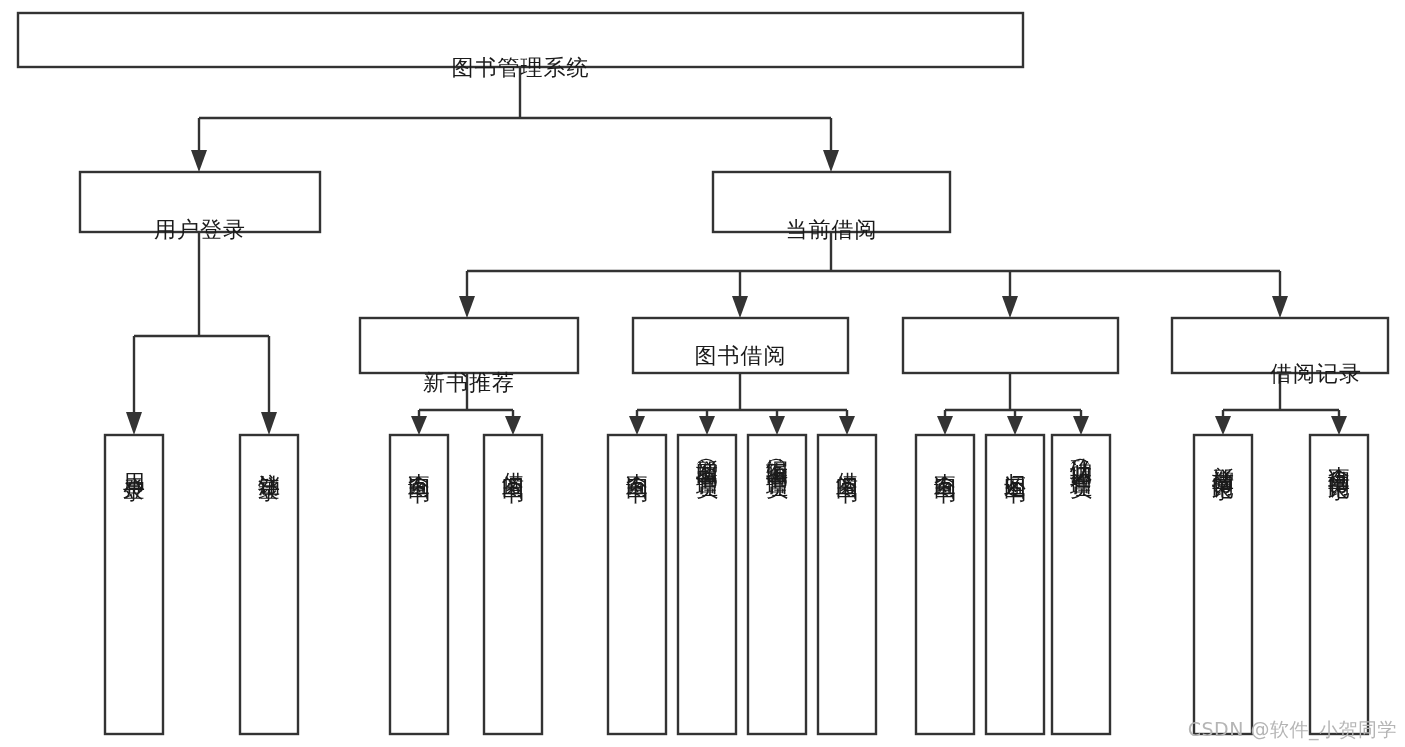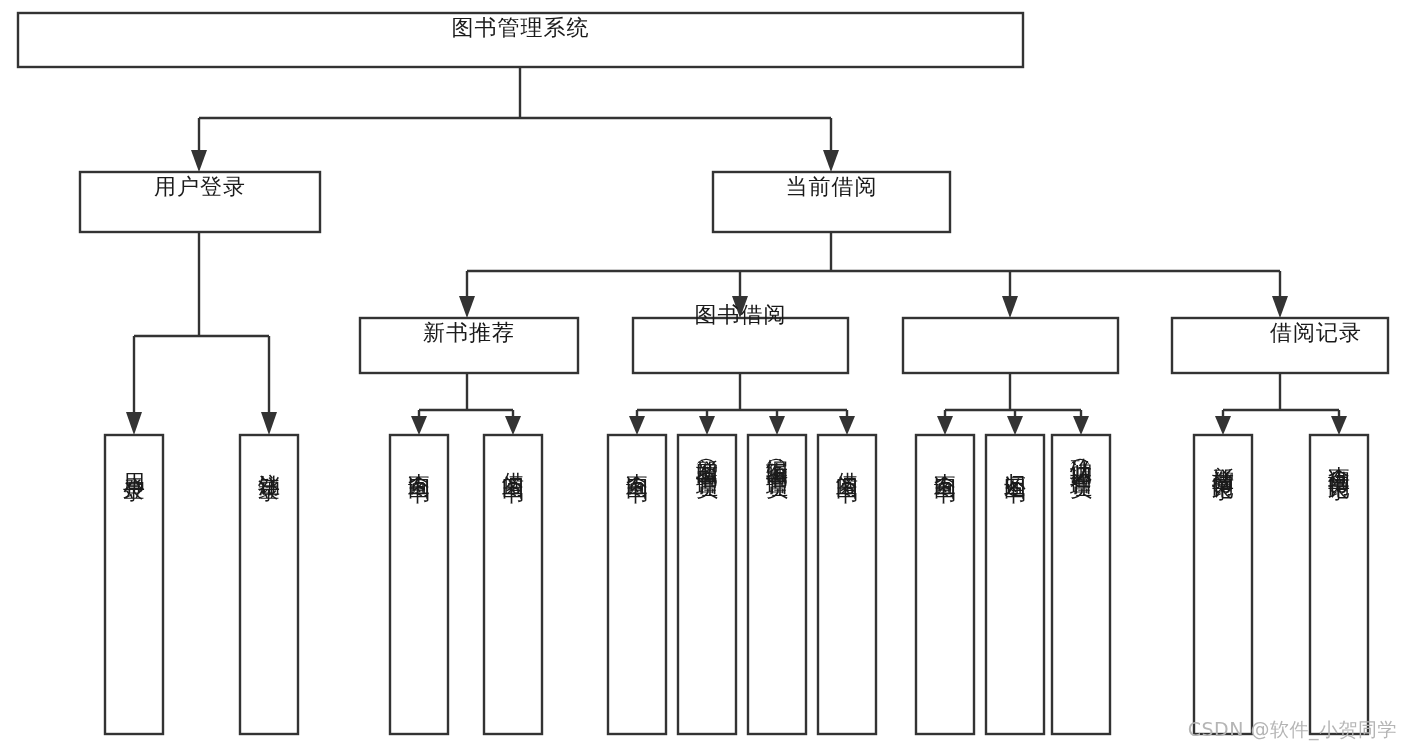--- a/index.html
+++ b/index.html
@@ -53,23 +53,24 @@
     font-family: "DejaVu Sans", "Liberation Sans", sans-serif;
     font-size: 22px;
     line-height: 1;
     color: #1a1a1a;
     letter-spacing: 3px;
     white-space: nowrap;
   }
   .hlabel-wrap {
     position: absolute;
     display: flex;
-    align-items: flex-start;
+    align-items: center;
     justify-content: center;
     pointer-events: none;
+    margin-top: 28px;
   }
   .hlabel-text {
     font-family: "DejaVu Sans", "Liberation Sans", sans-serif;
     font-size: 22px;
     color: #1a1a1a;
     white-space: nowrap;
     letter-spacing: 1px;
   }
   #watermark {
     position: absolute;
@@ -184,21 +185,21 @@
   <div class="hlabel-wrap" style="left:18px; top:13px; width:1005px; height:54px;">
     <span class="hlabel-text">图书管理系统</span>
   </div>
   <div class="hlabel-wrap" style="left:80px; top:172px; width:240px; height:60px;">
     <span class="hlabel-text">用户登录</span>
   </div>
   <div class="hlabel-wrap" style="left:713px; top:172px; width:237px; height:60px;">
     <span class="hlabel-text">当前借阅</span>
   </div>
 
-  <div class="hlabel-wrap" style="left:360px; top:318px; width:218px; height:55px;">
+  <div class="hlabel-wrap" style="left:360px; top:327px; width:218px; height:55px;">
     <span class="hlabel-text">新书推荐</span>
   </div>
   <div class="hlabel-wrap" style="left:633px; top:300px; width:215px; height:55px;">
     <span class="hlabel-text">图书借阅</span>
   </div>
   <div class="hlabel-wrap" style="left:1172px; top:318px; width:216px; height:55px;padding-left:36px;">
     <span class="hlabel-text">借阅记录</span>
   </div>
 
   <div class="vlabel-wrap" style="left:105px; top:455px; width:58px; height:270px;">

